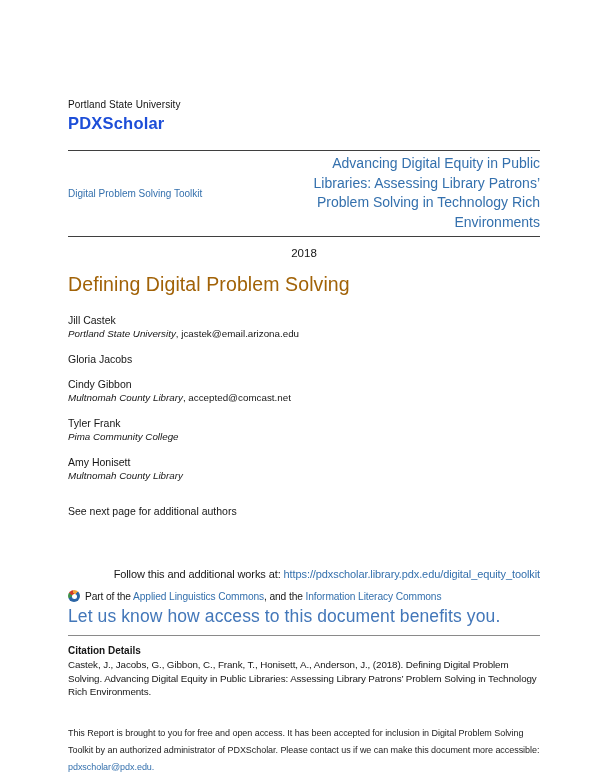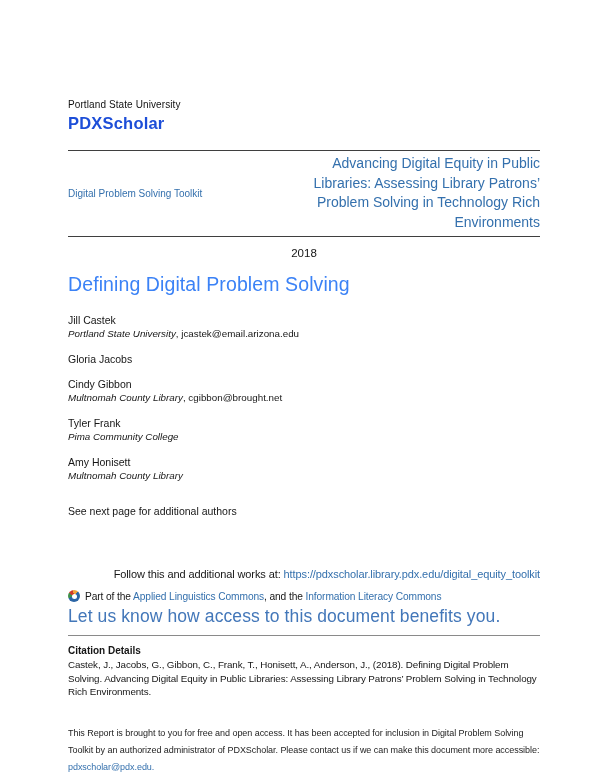--- a/index.html
+++ b/index.html
@@ -69,21 +69,21 @@
   .year {
     margin-top: 10px;
     font-size: 11.5px;
     text-align: center;
   }
 
   .title {
     margin-top: 14px;
     font-size: 19.5px;
     font-weight: 500;
-    color: #3b82f6;
+    color: #a16207;
     letter-spacing: .1px;
   }
 
   
   .authors { margin-top: 17px; }
   .author { margin-bottom: 11px; }
   .author-name { font-size: 10.5px; line-height: 14px; }
   .author-affil-line { font-size: 9.8px; line-height: 14px; }
   .affil { font-style: italic; }
 
@@ -178,21 +178,21 @@
         <div class="author-name">Jill Castek</div>
         <div class="author-affil-line"><span class="affil">Portland State University</span><span>, </span><span>jcastek@email.arizona.edu</span></div>
       </div>
 
       <div class="author">
         <div class="author-name">Gloria Jacobs</div>
       </div>
 
       <div class="author">
         <div class="author-name">Cindy Gibbon</div>
-        <div class="author-affil-line"><span class="affil">Multnomah County Library</span><span>, </span><span>cgibbon@brought.net</span></div>
+        <div class="author-affil-line"><span class="affil">Multnomah County Library</span><span>, </span><span>accepted@comcast.net</span></div>
       </div>
 
       <div class="author">
         <div class="author-name">Tyler Frank</div>
         <div class="author-affil-line"><span class="affil">Pima Community College</span></div>
       </div>
 
       <div class="author">
         <div class="author-name">Amy Honisett</div>
         <div class="author-affil-line"><span class="affil">Multnomah County Library</span></div>

